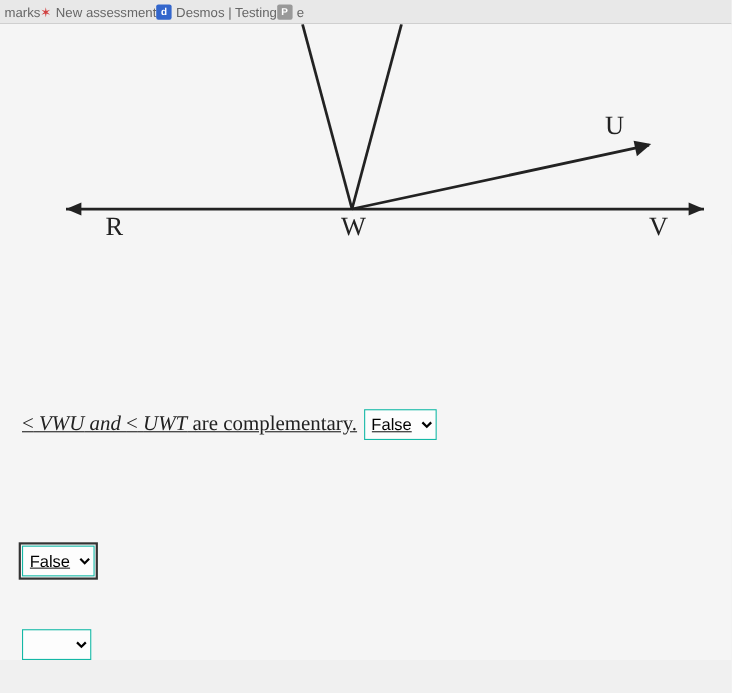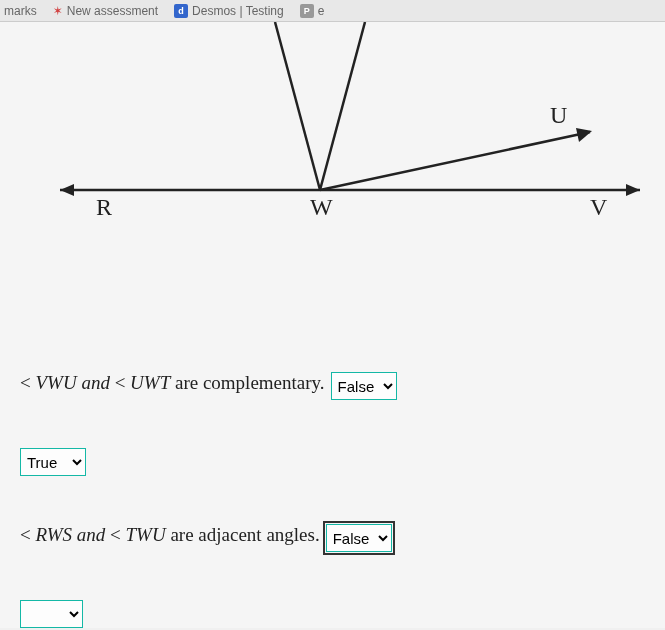--- a/index.html
+++ b/index.html
@@ -9,21 +9,20 @@
       background: #f0f0f0;
       font-family: Arial, sans-serif;
       overflow: hidden;
     }
     .tab-bar {
       height: 22px;
       background: #e8e8e8;
       display: flex;
       align-items: center;
       padding: 0 4px;
-      gap: 16px;
       font-size: 12px;
       color: #666;
       border-bottom: 1px solid #ccc;
     }
     .tab {
       display: flex;
       align-items: center;
       gap: 4px;
     }
     .tab-icon-star {
@@ -74,22 +73,24 @@
     .questions {
       padding: 20px 20px 0 20px;
       margin-top: 130px;
     }
     .question-row {
       margin-bottom: 48px;
       font-family: 'Times New Roman', serif;
       font-size: 19px;
       color: #222;
       display: flex;
+      align-items: center;
       flex-wrap: wrap;
       gap: 6px;
+      text-decoration: underline;
     }
     .question-row .italic { font-style: italic; }
     .dropdown {
       font-family: Arial, sans-serif;
       font-size: 15px;
       padding: 3px 2px;
       border: 1px solid #14b8a6;
       background: #fdfdfd;
       min-width: 66px;
       height: 28px;
@@ -152,30 +153,23 @@
       <span>
         <span>&lt;</span>&nbsp;<span class="math">VWU</span><span class="italic"> and </span><span>&lt;</span>&nbsp;<span class="math">UWT</span><span> are complementary.</span>
       </span>
       <select class="dropdown">
         <option selected="">False</option>
         <option>True</option>
       </select>
     </div>
 
     <div class="question-row">
-      <select class="dropdown">
-        <option selected="">True</option>
-        <option>False</option>
-      </select>
     </div>
 
     <div class="question-row">
-      <span>
-        <span>&lt;</span>&nbsp;<span class="math">RWS</span><span class="italic"> and </span><span>&lt;</span>&nbsp;<span class="math">TWU</span><span> are adjacent angles.</span>
-      </span>
       <select class="dropdown focused">
         <option selected="">False</option>
         <option>True</option>
       </select>
     </div>
 
     <div class="question-row">
       <select class="dropdown empty">
         <option selected=""></option>
         <option>True</option>

